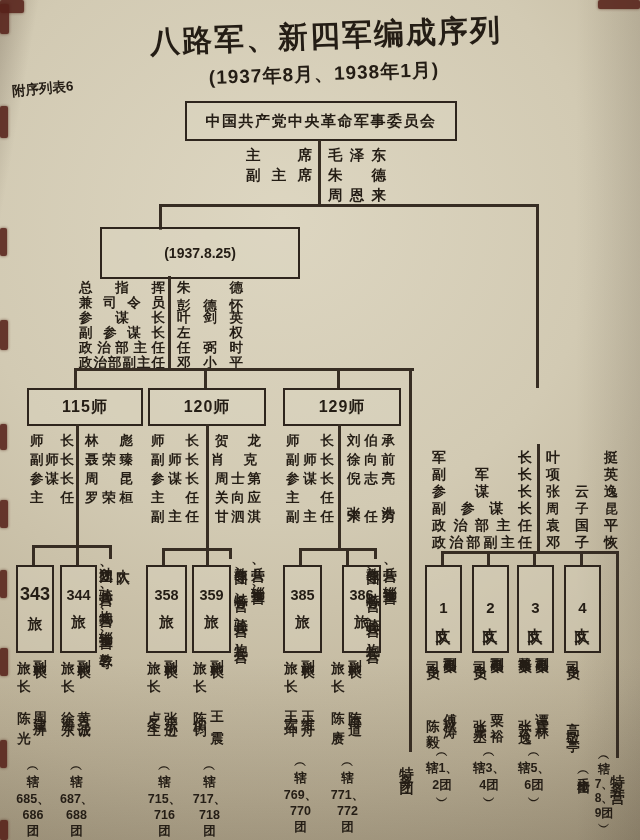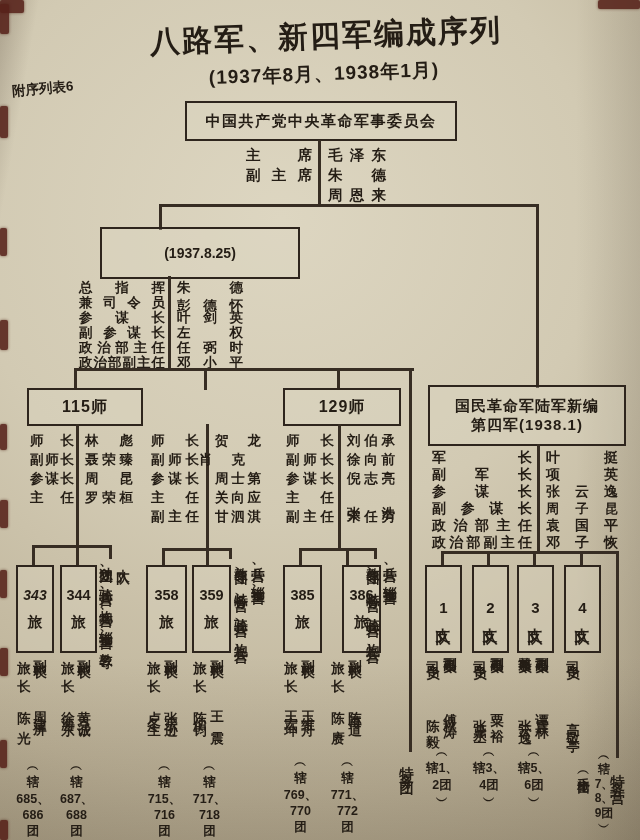--- a/index.html
+++ b/index.html
@@ -75,39 +75,42 @@
 
   <div class="ln" style="left:74px;top:368px;width:340px;height:3px;"></div>
   <div class="ln" style="left:74px;top:370px;width:3px;height:20px;"></div>
   <div class="ln" style="left:204px;top:370px;width:3px;height:20px;"></div>
   <div class="ln" style="left:337px;top:370px;width:3px;height:20px;"></div>
   <div class="ln" style="left:409px;top:370px;width:3px;height:382px;"></div>
 
   <div class="bx" style="left:27px;top:388px;width:112px;height:34px;">
     <div style="font-size:16px;letter-spacing:1px;">115师</div>
   </div>
+  <div class="bx" style="left:148px;top:388px;width:114px;height:34px;">
+    <div style="font-size:16px;letter-spacing:1px;">120师</div>
+  </div>
   <div class="bx" style="left:283px;top:388px;width:114px;height:34px;">
     <div style="font-size:16px;letter-spacing:1px;">129师</div>
   </div>
 
   <div class="ln" style="left:76px;top:424px;width:3px;height:122px;"></div>
   <div class="row jc sm" style="left:30px;top:432px;width:44px;">师长</div>
   <div class="row jc sm" style="left:85px;top:432px;width:48px;">林彪</div>
   <div class="row jc sm" style="left:30px;top:451px;width:44px;">副师长</div>
   <div class="row jc sm" style="left:85px;top:451px;width:48px;">聂荣臻</div>
   <div class="row jc sm" style="left:30px;top:470px;width:44px;">参谋长</div>
   <div class="row jc sm" style="left:85px;top:470px;width:48px;">周昆</div>
   <div class="row jc sm" style="left:30px;top:489px;width:44px;">主任</div>
   <div class="row jc sm" style="left:85px;top:489px;width:48px;">罗荣桓</div>
 
   <div class="ln" style="left:206px;top:424px;width:3px;height:124px;"></div>
   <div class="row jc sm" style="left:151px;top:432px;width:48px;">师长</div>
   <div class="row jc sm" style="left:215px;top:432px;width:46px;">贺龙</div>
   <div class="row jc sm" style="left:151px;top:451px;width:48px;">副师长</div>
-  <div class="row jc sm" style="left:199px;top:451px;width:46px;">肖克</div>
+  <div class="row jc sm" style="left:211px;top:451px;width:46px;">肖克</div>
   <div class="row jc sm" style="left:151px;top:470px;width:48px;">参谋长</div>
   <div class="row jc sm" style="left:215px;top:470px;width:46px;">周士第</div>
   <div class="row jc sm" style="left:151px;top:489px;width:48px;">主任</div>
   <div class="row jc sm" style="left:215px;top:489px;width:46px;">关向应</div>
   <div class="row jc sm" style="left:151px;top:508px;width:48px;">副主任</div>
   <div class="row jc sm" style="left:215px;top:508px;width:46px;">甘泗淇</div>
 
   <div class="ln" style="left:338px;top:424px;width:3px;height:124px;"></div>
   <div class="row jc sm" style="left:286px;top:432px;width:48px;">师长</div>
   <div class="row jc sm" style="left:347px;top:432px;width:48px;">刘伯承</div>
@@ -127,21 +130,21 @@
   <div class="ln" style="left:162px;top:548px;width:70px;height:3px;"></div>
   <div class="ln" style="left:162px;top:550px;width:3px;height:16px;"></div>
   <div class="ln" style="left:206px;top:548px;width:3px;height:18px;"></div>
   <div class="ln" style="left:229px;top:550px;width:3px;height:9px;"></div>
   <div class="ln" style="left:299px;top:548px;width:78px;height:3px;"></div>
   <div class="ln" style="left:299px;top:550px;width:3px;height:16px;"></div>
   <div class="ln" style="left:346px;top:550px;width:3px;height:16px;"></div>
   <div class="ln" style="left:374px;top:550px;width:3px;height:9px;"></div>
 
   <div class="bx" style="left:16px;top:565px;width:34px;height:84px;">
-    <div style="font-size:14px;font-style:italic;">343</div>
+    <div style="font-size:18px;">343</div>
     <div style="font-size:14.5px;margin-top:10px;">旅</div>
   </div>
   <div class="bx" style="left:60px;top:565px;width:33px;height:84px;">
     <div style="font-size:14.5px;">344</div>
     <div style="font-size:14.5px;margin-top:10px;">旅</div>
   </div>
   <div class="bx" style="left:146px;top:565px;width:37px;height:84px;justify-content:center;">
     <div style="font-size:14.5px;">358</div>
     <div style="font-size:14.5px;margin-top:10px;">旅</div>
   </div>
@@ -215,24 +218,20 @@
 辖
 769、
 770
 团</div>
   <div class="gar" style="left:330px;top:754px;width:35px;font-size:12.5px;">︵
 辖
 771、
 772
 团</div>
 
-  <div class="bx" style="left:428px;top:385px;width:194px;height:57px;">
-    <div style="font-size:15px;letter-spacing:1px;">国民革命军陆军新编</div>
-    <div style="font-size:15px;letter-spacing:1px;">第四军(1938.1)</div>
-  </div>
 
   <div class="ln" style="left:537px;top:444px;width:3px;height:110px;"></div>
   <div class="row jc" style="left:432px;top:449px;width:100px;font-size:14px;">军长</div>
   <div class="row jc" style="left:546px;top:449px;width:72px;font-size:14px;">叶挺</div>
   <div class="row jc" style="left:432px;top:466px;width:100px;font-size:14px;">副军长</div>
   <div class="row jc" style="left:546px;top:466px;width:72px;font-size:14px;">项英</div>
   <div class="row jc" style="left:432px;top:483px;width:100px;font-size:14px;">参谋长</div>
   <div class="row jc" style="left:546px;top:483px;width:72px;font-size:14px;">张云逸</div>
   <div class="row jc" style="left:432px;top:500px;width:100px;font-size:14px;">副参谋长</div>
   <div class="row jc" style="left:546px;top:500px;width:72px;font-size:13px;">周子昆</div>

